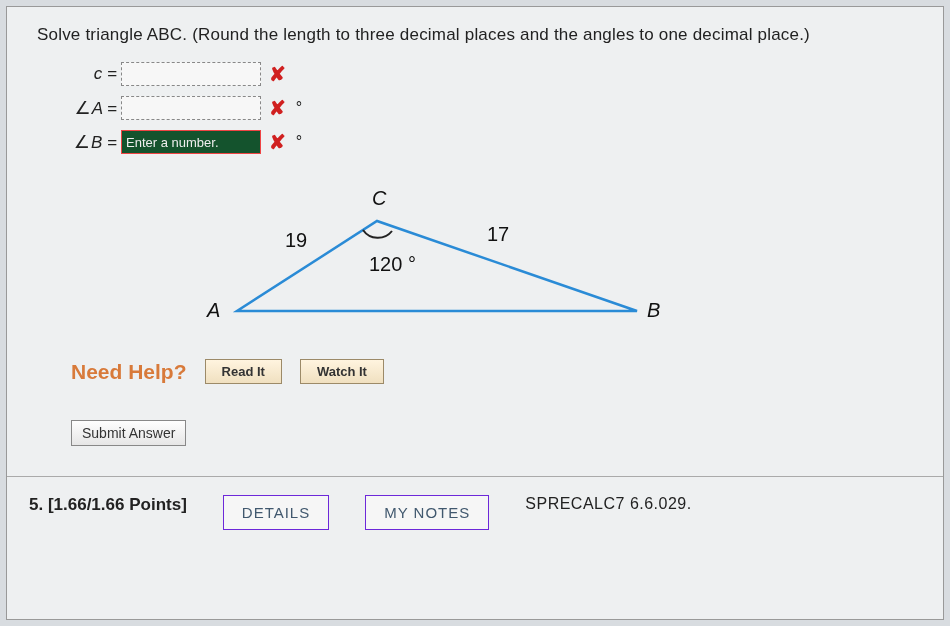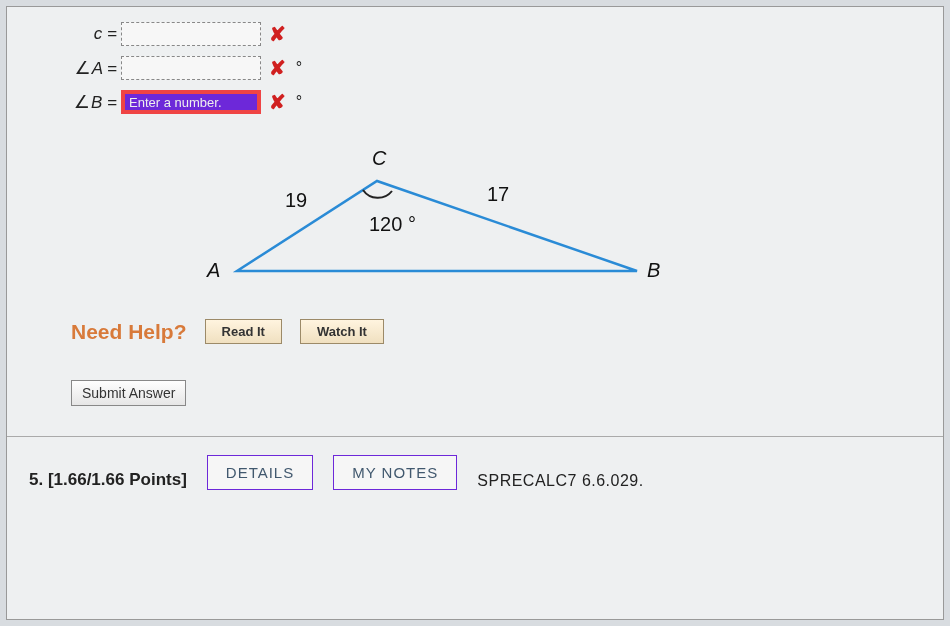--- a/index.html
+++ b/index.html
@@ -40,23 +40,23 @@
   .inputbox {
     width: 140px;
     height: 24px;
     border: 1px dashed #888;
     background: #f7f7f7;
     font-size: 13px;
     padding: 0 4px;
     font-style: normal;
   }
   .tooltip-input {
-    background: #6d28d9;
+    background: #14532d;
     color: #eee;
-    border: 4px solid #ef4444;
+    border: 1px solid #ef4444;
   }
   .xmark {
     color: #d02020;
     font-weight: bold;
     font-size: 20px;
     margin-left: 8px;
     font-style: normal;
   }
   .deg {
     font-size: 16px;
@@ -109,22 +109,22 @@
   }
 
   hr.qsep {
     margin: 30px -20px 0 -20px;
     border: none;
     border-top: 1px solid #aaa;
   }
 
   .q5-row {
     display: flex;
-    align-items: flex-end;
-    gap: 20px;
+    align-items: flex-start;
+    gap: 36px;
     margin: 18px 0 0 2px;
     font-size: 17px;
   }
   .q5-num { font-weight: bold; }
   .q5-box {
     background: #f6f6f6;
     border: 1px solid #6d28d9;
     padding: 8px 18px;
     color: #41586e;
     font-size: 15px;
@@ -135,20 +135,21 @@
   .q5-text {
     margin: 24px 0 0 28px;
     font-size: 17px;
   }
 </style>
 </head>
 <body>
 
 <div class="page">
 
+  <div class="instr">Solve triangle ABC. (Round the length to three decimal places and the angles to one decimal place.)</div>
 
   <div class="rows">
     <div class="row">
       <span class="label">c =</span>
       <input class="inputbox" value="" style="">
       <span class="xmark">✘</span>
     </div>
     <div class="row">
       <span class="label"><span class="angle">∠</span><span>A =</span></span>
       <input class="inputbox" value="" style="">

